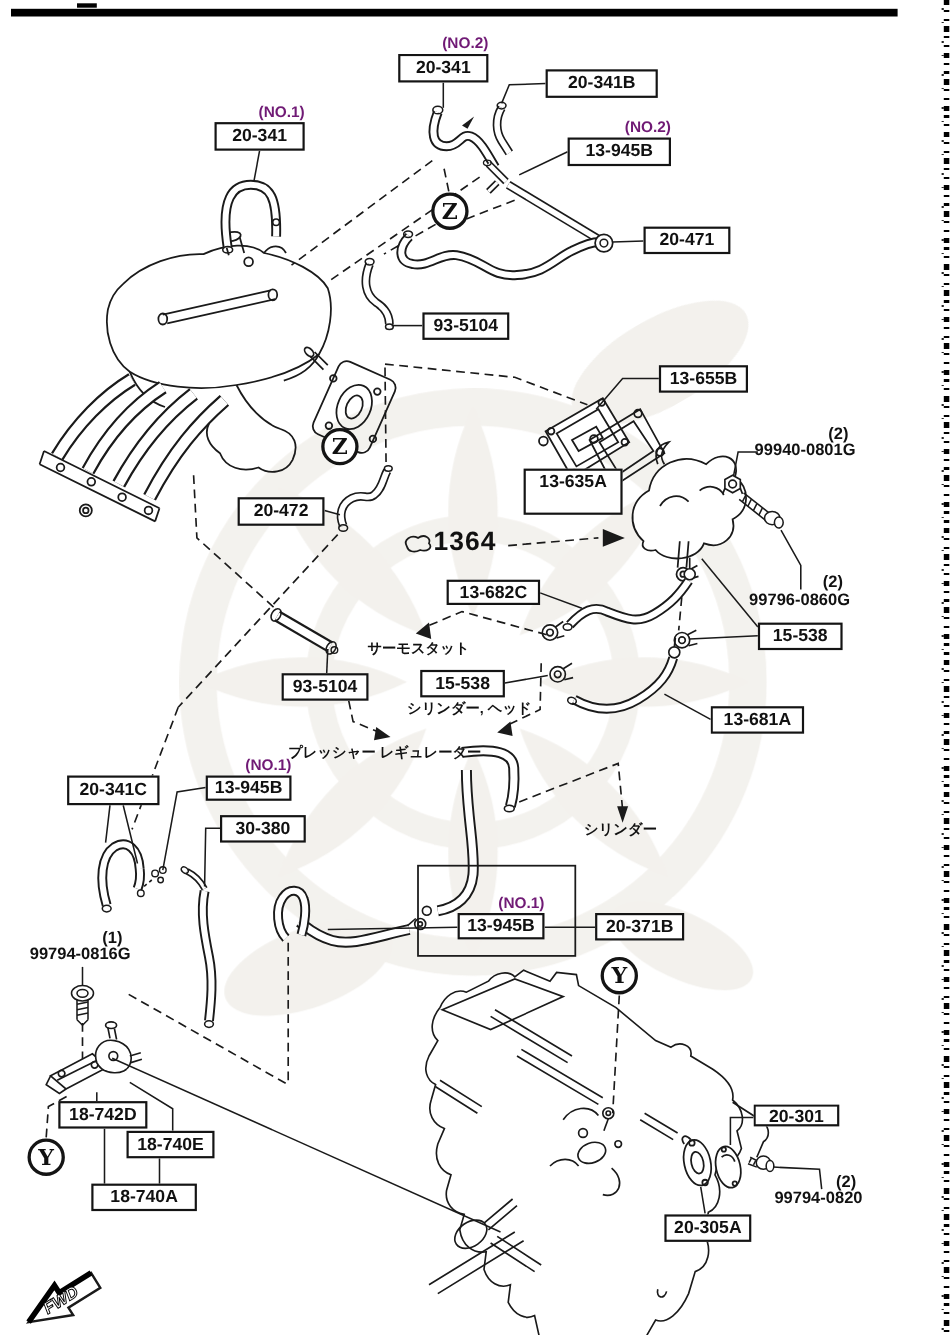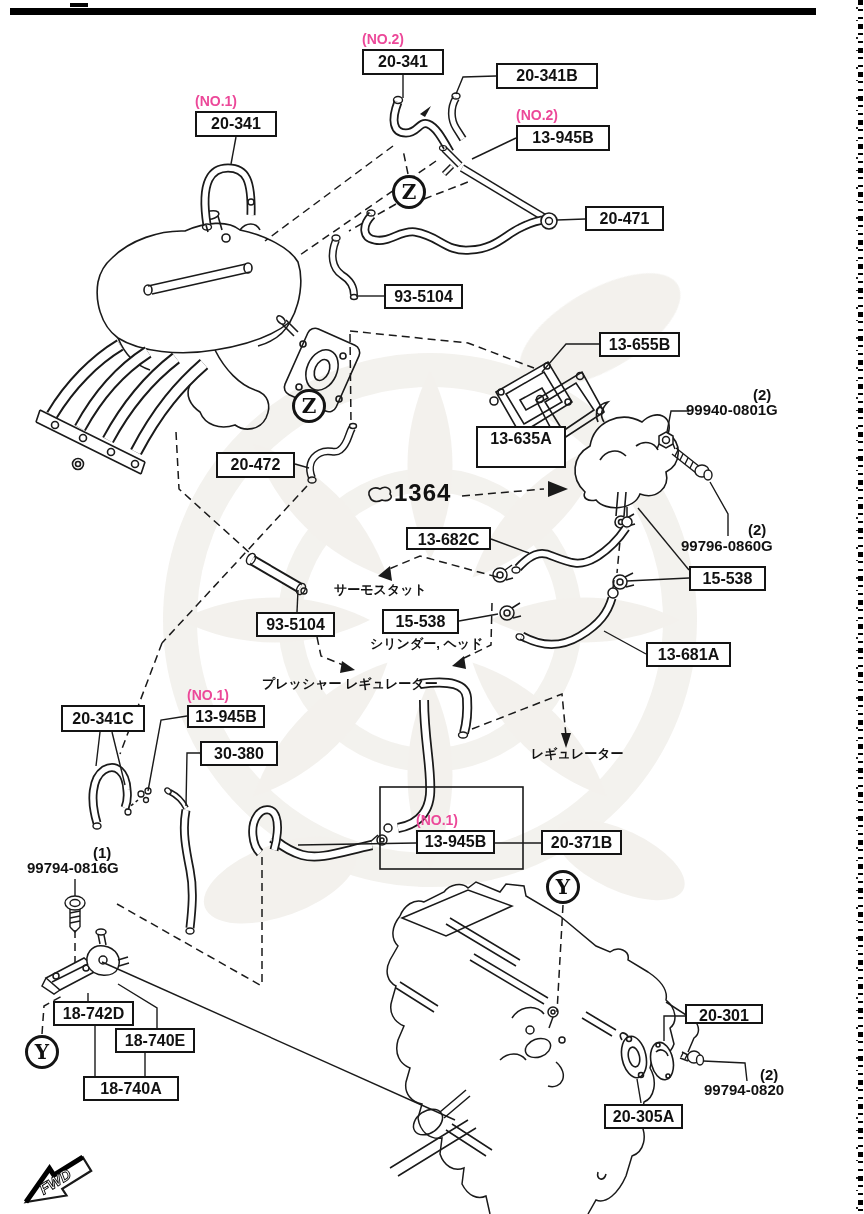--- a/index.html
+++ b/index.html
@@ -1,21 +1,21 @@
 <!DOCTYPE html>
 <html><head>
 <meta charset="utf-8">
 <style>
   html,body{margin:0;padding:0;background:#fff;}
   #stage{position:relative;width:864px;height:1214px;background:#ffffff;overflow:hidden;
          font-family:"Liberation Sans",sans-serif;color:#111;}
   #art{position:absolute;left:0;top:0;z-index:1;}
   .pbox{position:absolute;z-index:3;border:2px solid #141414;background:#fff;box-sizing:border-box;
         font:bold 16px/22px "Liberation Sans",sans-serif;text-align:center;color:#111;}
-  .pnote{position:absolute;z-index:3;font:bold 14px "Liberation Sans",sans-serif;text-align:left;color:#ec4899;}
+  .pnote{position:absolute;z-index:3;font:bold 14px "Liberation Sans",sans-serif;text-align:right;color:#701a75;}
   .ptext{position:absolute;z-index:3;font:bold 15px "Liberation Sans",sans-serif;color:#111;white-space:nowrap;}
   .jp{position:absolute;z-index:3;font:bold 13px "Liberation Sans","DejaVu Sans",sans-serif;color:#111;white-space:nowrap;}
   .fig{position:absolute;z-index:3;font:bold 24px "Liberation Sans",sans-serif;letter-spacing:1px;color:#111;}
   .marker{position:absolute;z-index:3;width:34px;height:34px;border:3px solid #141414;border-radius:50%;
           background:#fff;box-sizing:border-box;font:bold 20px/28px "DejaVu Serif",serif;text-align:center;color:#111;}
   .edge1{position:absolute;right:1px;top:0;width:5px;height:100%;z-index:4;
          background:repeating-linear-gradient(180deg,#000 0 5px,transparent 5px 9px,#000 9px 11px,transparent 11px 17px,#000 17px 19px,transparent 19px 24px);}
   .edge2{position:absolute;right:6px;top:0;width:2px;height:100%;z-index:4;opacity:.85;
          background:repeating-linear-gradient(180deg,transparent 0 7px,#000 7px 9px,transparent 9px 20px,#000 20px 21px,transparent 21px 30px);}
   .topbar{position:absolute;left:10px;top:8px;width:806px;height:7px;background:#000;z-index:4;}
@@ -429,21 +429,21 @@
 <div class="ptext" style="left:748px;top:521px">(2)</div>
 <div class="ptext" style="left:681px;top:537px">99796-0860G</div>
 <div class="ptext" style="left:93px;top:844px">(1)</div>
 <div class="ptext" style="left:27px;top:859px">99794-0816G</div>
 <div class="ptext" style="left:760px;top:1066px">(2)</div>
 <div class="ptext" style="left:704px;top:1081px">99794-0820</div>
 
 <div class="jp" style="left:334px;top:581px">サーモスタット</div>
 <div class="jp" style="left:370px;top:635px">シリンダー, ヘッド</div>
 <div class="jp" style="left:262px;top:675px">プレッシャー レギュレーター</div>
-<div class="jp" style="left:531px;top:745px">レギュレーター</div>
+<div class="jp" style="left:531px;top:745px">シリンダー</div>
 
 <div class="fig" style="left:394px;top:479px">1364</div>
 
 <div class="marker" style="left:392px;top:175px">Z</div>
 <div class="marker" style="left:292px;top:389px">Z</div>
 <div class="marker" style="left:546px;top:870px">Y</div>
 <div class="marker" style="left:25px;top:1035px">Y</div>
 
 </div>
 

